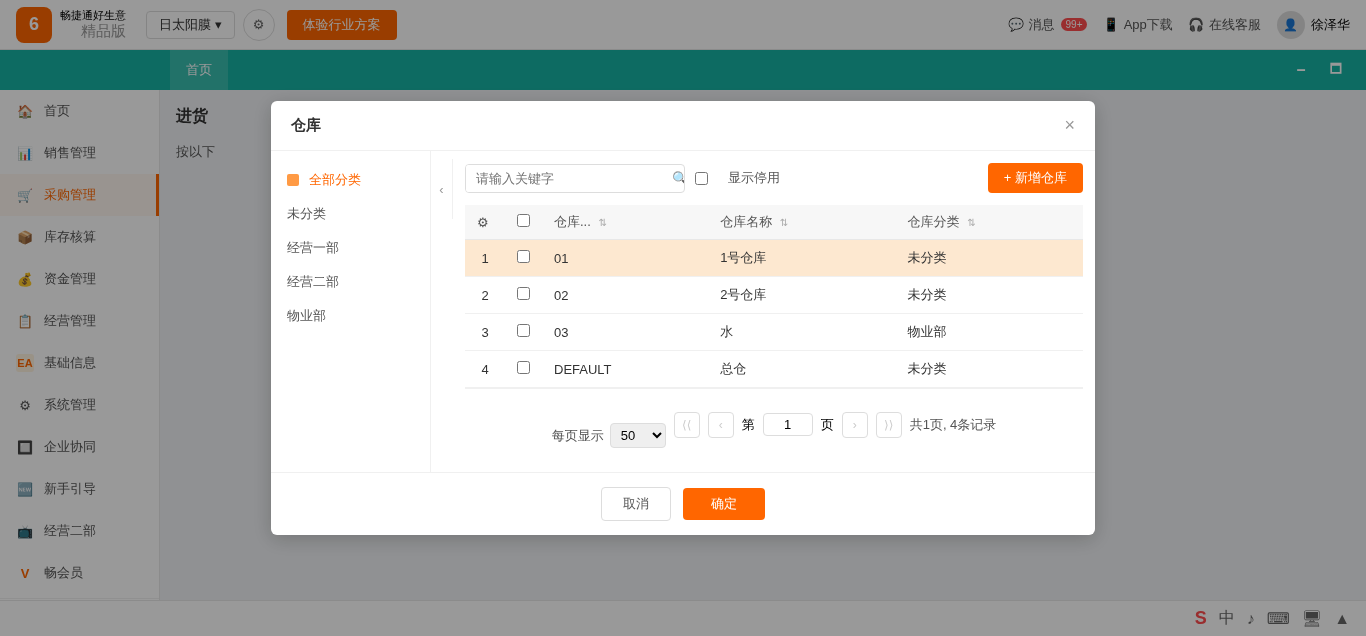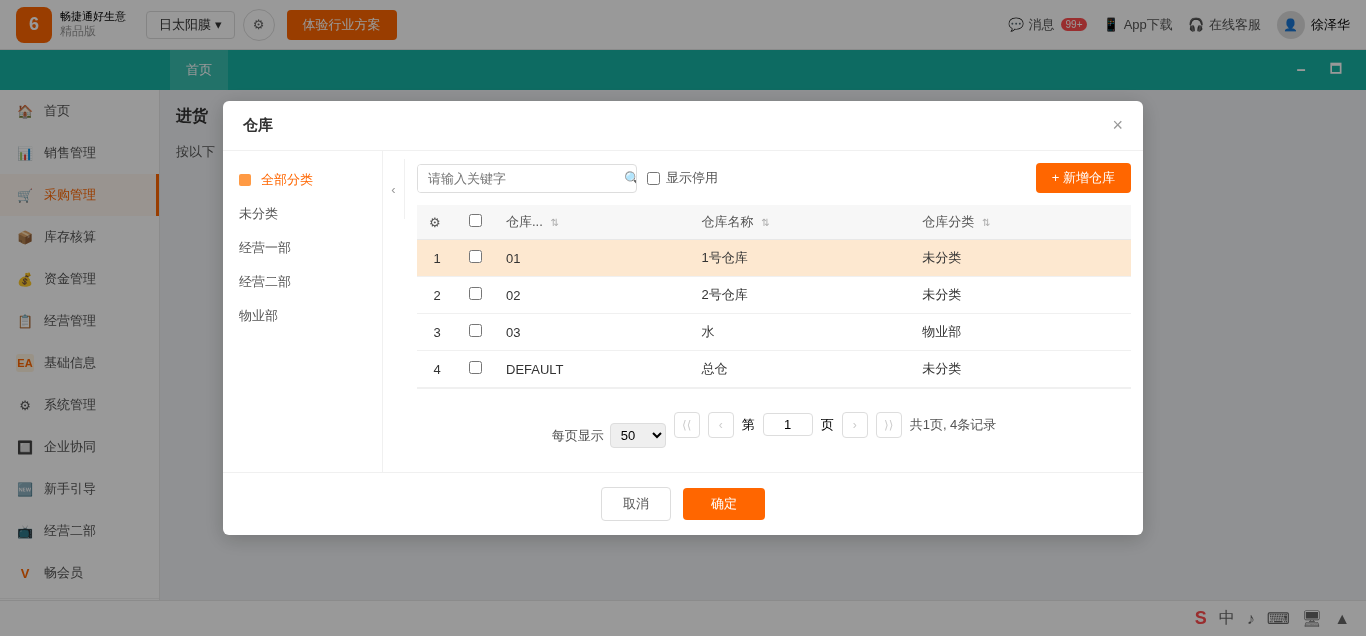--- a/index.html
+++ b/index.html
@@ -23,21 +23,21 @@
       margin-right: 20px;
     }
     .logo-icon {
       width: 36px; height: 36px;
       background: #ff6600;
       border-radius: 8px;
       display: flex; align-items: center; justify-content: center;
       color: #fff; font-weight: bold; font-size: 18px;
     }
     .logo-text { font-size: 11px; color: #000000; line-height: 1.3; }
-    .logo-sub { font-size: 12px; color: #999; }
+    .logo-sub { font-size: 15px; color: #999; margin-left: 21px; }
     .store-selector {
       display: flex; align-items: center; gap: 4px;
       padding: 4px 12px; border: 1px solid #ddd; border-radius: 4px;
       cursor: pointer; color: #333; font-size: 13px;
     }
     .trial-btn {
       background: #ff6600; color: #fff; border: none;
       padding: 6px 16px; border-radius: 4px; cursor: pointer; font-size: 13px;
       margin-left: 12px;
     }
@@ -120,21 +120,21 @@
       position: fixed; top: 0; left: 0; right: 0; bottom: 0;
       background: rgba(0,0,0,0.4);
       z-index: 100;
       display: flex; align-items: center; justify-content: center;
     }
 
     
     .modal {
       background: #fff;
       border-radius: 6px;
-      width: 920px;
+      width: 824px;
       max-height: 580px;
       display: flex;
       flex-direction: column;
       box-shadow: 0 4px 20px rgba(0,0,0,0.2);
       position: relative;
     }
     .modal-header {
       display: flex; align-items: center; justify-content: space-between;
       padding: 14px 20px;
       border-bottom: 1px solid #f0f0f0;
@@ -179,21 +179,21 @@
       border: 1px solid #ddd; border-radius: 4px;
       overflow: hidden; flex: 0 0 220px;
     }
     .search-input {
       border: none; outline: none; padding: 6px 10px; font-size: 13px; flex: 1;
     }
     .search-icon-btn {
       padding: 6px 10px; cursor: pointer; color: #999; background: none; border: none;
     }
     .show-disabled {
-      display: flex; align-items: center; gap: 6px; color: #555; font-size: 13px; cursor: pointer;
+      display: flex; align-items: center; gap: 20px; color: #555; font-size: 13px; cursor: pointer;
     }
     .checkbox-input { cursor: pointer; }
     .new-btn {
       margin-left: auto;
       background: #ff6600; color: #fff; border: none;
       padding: 6px 16px; border-radius: 4px; cursor: pointer; font-size: 13px;
     }
 
     
     .modal-table { width: 100%; border-collapse: collapse; font-size: 13px; }

